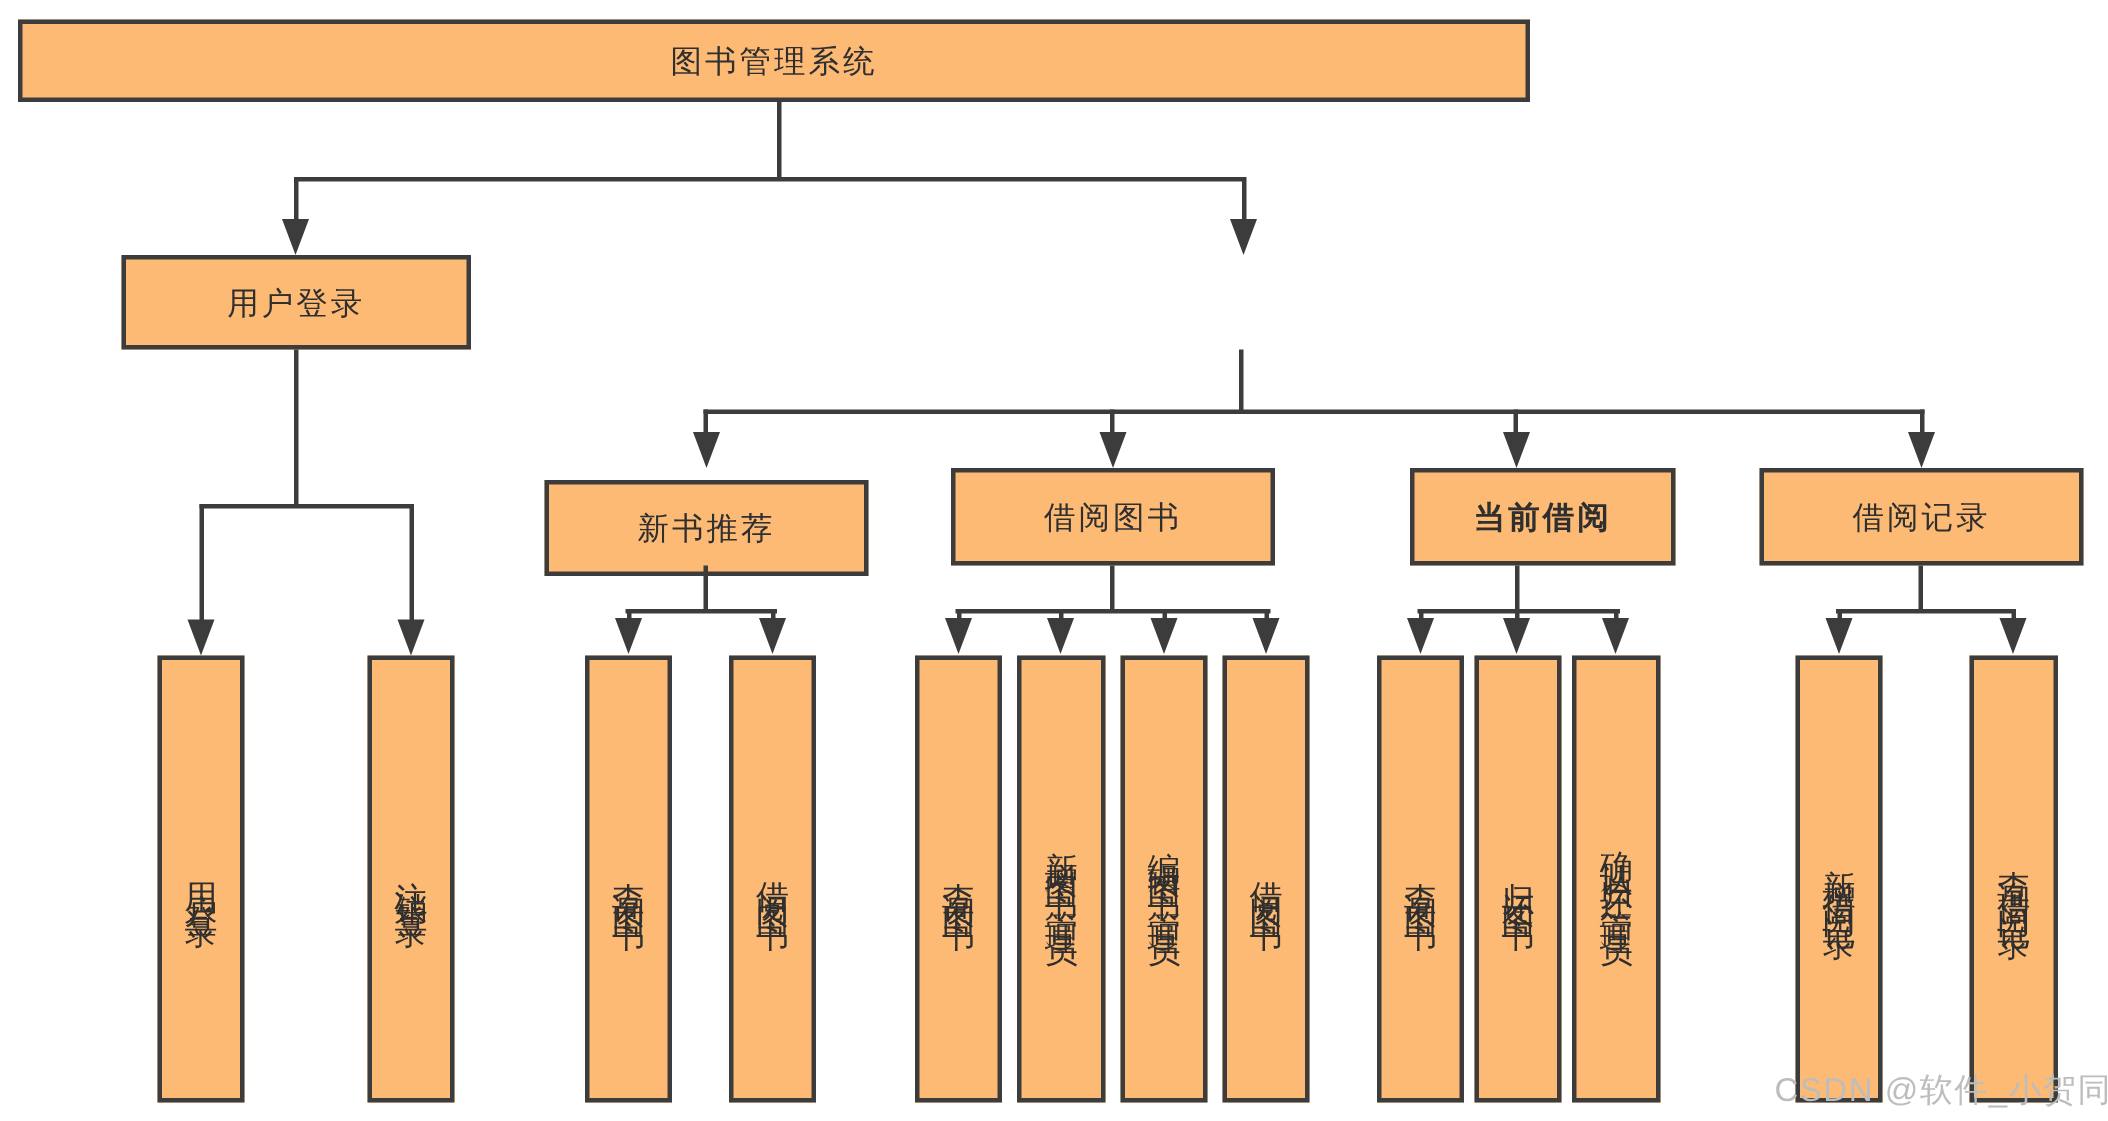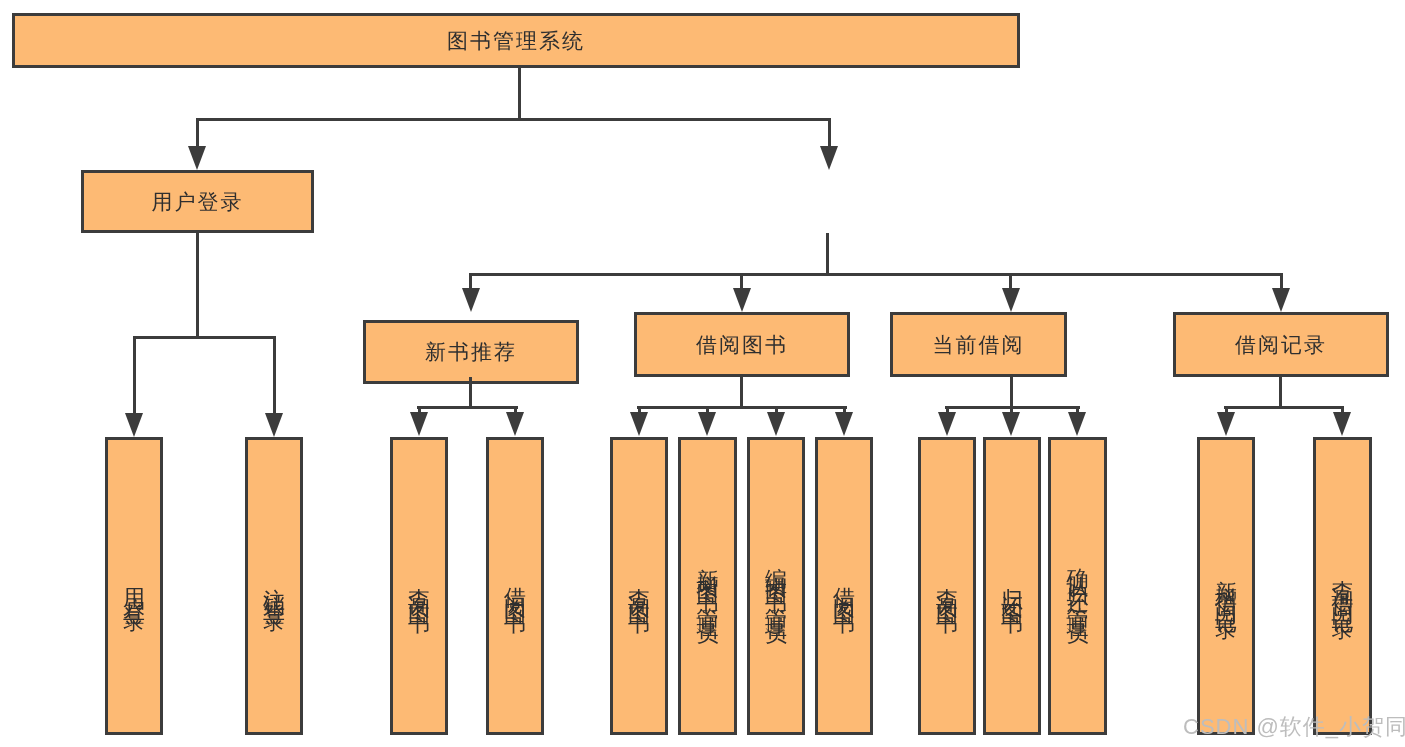--- a/index.html
+++ b/index.html
@@ -67,21 +67,21 @@
 
 
   <div class="box" style="left:363px; top:320px; width:216px; height:64px;">
     <span class="hlabel">新书推荐</span>
   </div>
 
   <div class="box" style="left:634px; top:312px; width:216px; height:65px;">
     <span class="hlabel">借阅图书</span>
   </div>
 
-  <div class="box" style="left:890px; top:312px; width:177px; height:65px;">
+  <div class="box" style="left:940px; top:312px; width:177px; height:65px;font-weight:bold;">
     <span class="hlabel">当前借阅</span>
   </div>
 
   <div class="box" style="left:1173px; top:312px; width:216px; height:65px;">
     <span class="hlabel">借阅记录</span>
   </div>
 
   <div class="box" style="left:105px; top:437px; width:58px; height:298px;">
     <span class="vlabel">用户登录</span>
   </div>

